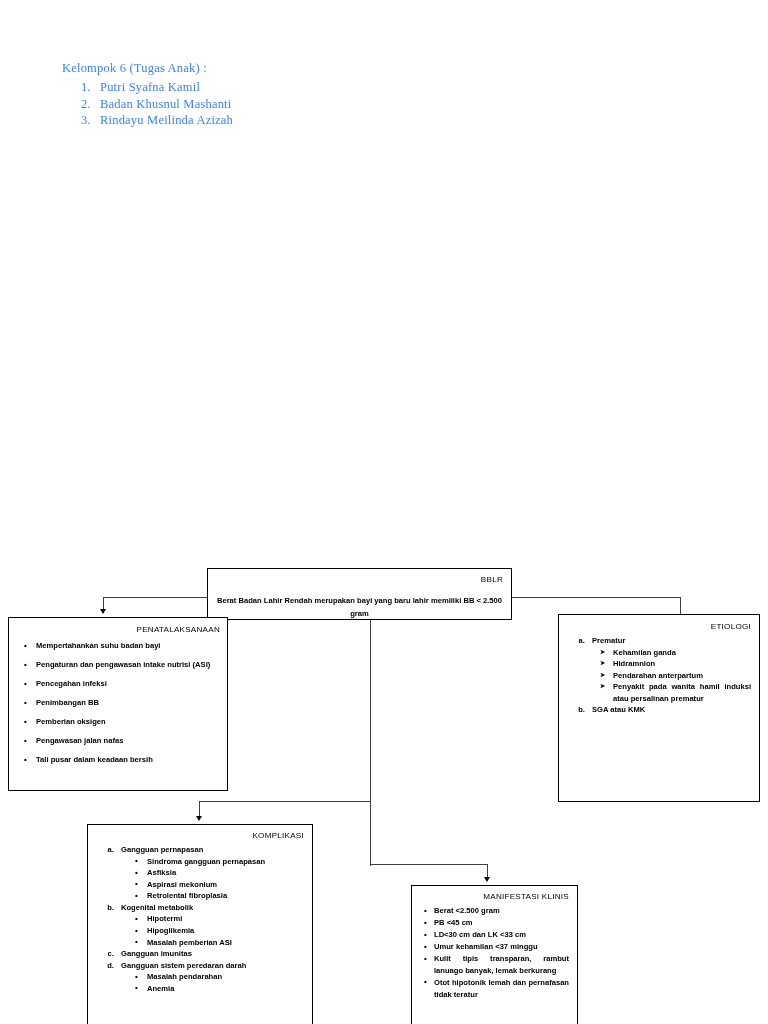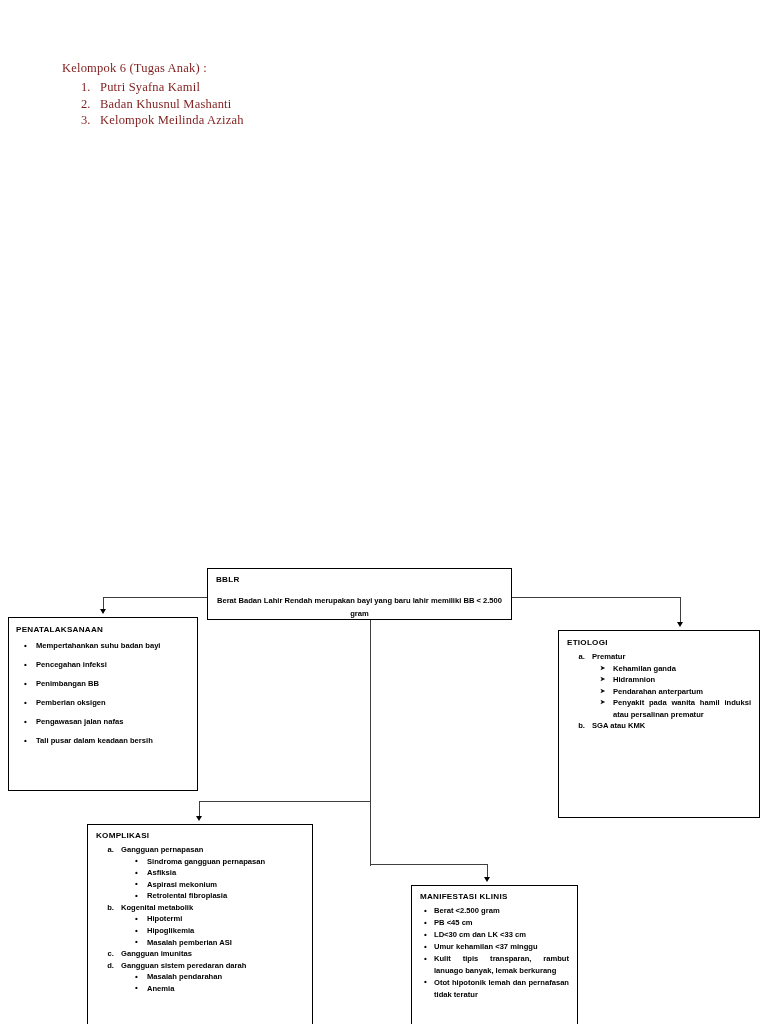--- a/index.html
+++ b/index.html
@@ -18,21 +18,21 @@
 
   
   .header {
     position: absolute;
     left: 62px;
     top: 62px;
     width: 420px;
     font-family: "Liberation Serif", serif;
     font-size: 12.5px;
     line-height: 1.05;
-    color: #7f1d1d;
+    color: #3b82f6;
   }
   .header-title {
     margin: 0 0 6px 0;
     letter-spacing: 0.2px;
   }
   .header-list {
     margin: 0;
     padding-left: 32px;
     list-style: decimal;
   }
@@ -47,22 +47,22 @@
     position: absolute;
     border: 1.6px solid #000;
     background: #fff;
     box-sizing: border-box;
     font-size: 7.6px;
     line-height: 1.52;
     font-weight: bold;
     overflow: hidden;
   }
   .node-title {
-    text-align: left;
-    font-weight: bold;
+    text-align: right;
+    font-weight: normal;
     font-size: 8.1px;
     letter-spacing: 0.25px;
   }
 
   
   #node-bblr {
     left: 207px;
     top: 568px;
     width: 305px;
     height: 52px;
@@ -72,29 +72,29 @@
     text-align: center;
     margin-top: 9px;
     font-size: 7.6px;
     line-height: 1.62;
   }
 
   
   #node-penatalaksanaan {
     left: 8px;
     top: 617px;
-    width: 190px;
+    width: 220px;
     height: 174px;
     padding: 6px 7px 0 7px;
   }
 
   
   #node-etiologi {
     left: 558px;
-    top: 630px;
+    top: 614px;
     width: 202px;
     height: 188px;
     padding: 6px 8px 0 8px;
   }
 
   
   #node-komplikasi {
     left: 87px;
     top: 824px;
     width: 226px;
@@ -196,21 +196,21 @@
   }
 </style>
 </head>
 <body>
 
 <div class="header">
   <p class="header-title">Kelompok 6 (Tugas Anak) :</p>
   <ol class="header-list">
     <li>Putri Syafna Kamil</li>
     <li>Badan Khusnul Mashanti</li>
-    <li>Kelompok Meilinda Azizah</li>
+    <li>Rindayu Meilinda Azizah</li>
   </ol>
 </div>
 
 <div class="conn h" style="left:103px; top:597px; width:105px;"></div>
 <div class="conn v" style="left:103px; top:597px; height:14px;"></div>
 <div class="arrowhead" style="left:100px; top:609px;"></div>
 
 <div class="conn h" style="left:511px; top:597px; width:170px;"></div>
 <div class="conn v" style="left:680px; top:597px; height:27px;"></div>
 <div class="arrowhead" style="left:677px; top:622px;"></div>
@@ -227,20 +227,21 @@
 
 <div class="node" id="node-bblr">
   <div class="node-title">BBLR</div>
   <div class="node-body">Berat Badan Lahir Rendah merupakan bayi yang baru lahir memiliki BB &lt; 2.500 gram</div>
 </div>
 
 <div class="node" id="node-penatalaksanaan">
   <div class="node-title">PENATALAKSANAAN</div>
   <ul class="dots">
     <li>Mempertahankan suhu badan bayi</li>
+    <li>Pengaturan dan pengawasan intake nutrisi (ASI)</li>
     <li>Pencegahan infeksi</li>
     <li>Penimbangan BB</li>
     <li>Pemberian oksigen</li>
     <li>Pengawasan jalan nafas</li>
     <li>Tali pusar dalam keadaan bersih</li>
   </ul>
 </div>
 
 <div class="node" id="node-etiologi">
   <div class="node-title">ETIOLOGI</div>

